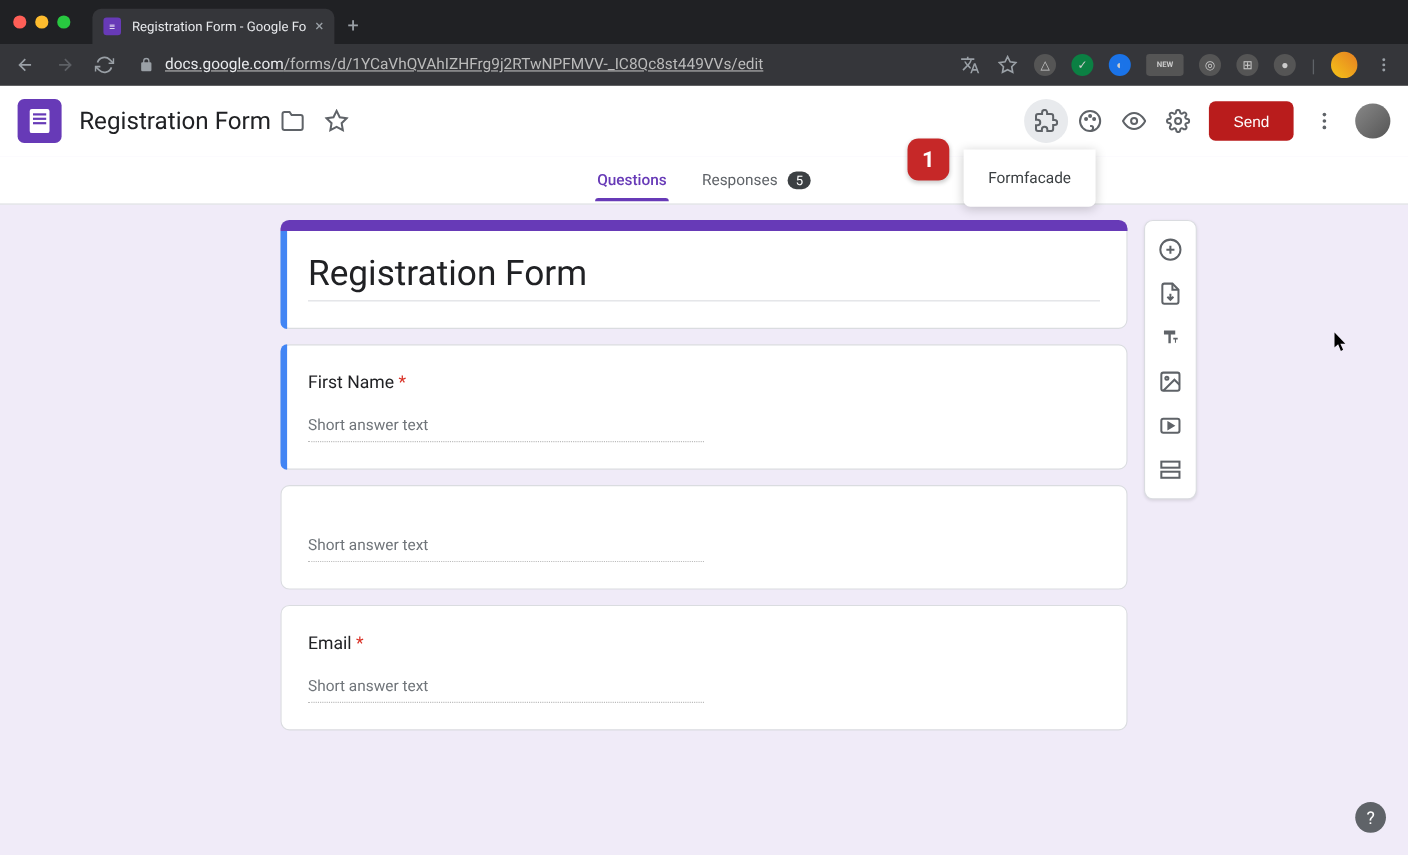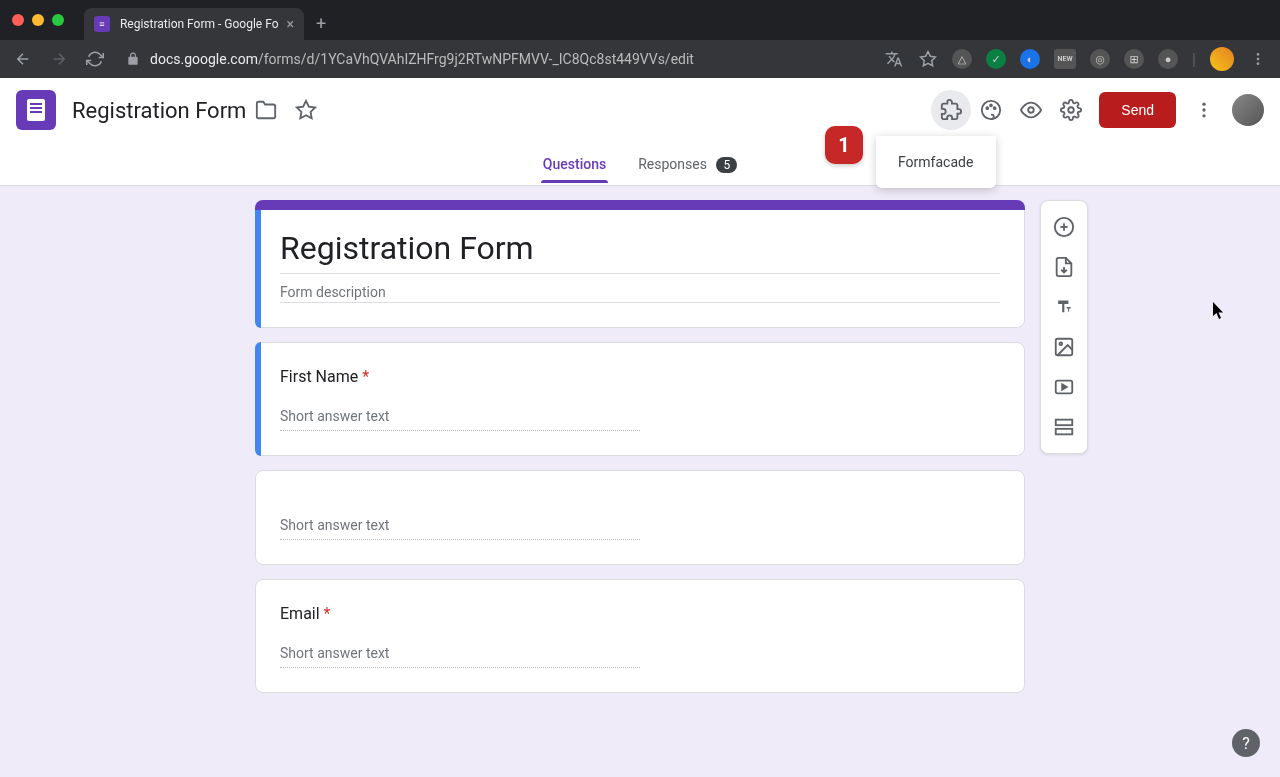--- a/index.html
+++ b/index.html
@@ -67,26 +67,26 @@
   .address-bar {
     flex:1;
     display:flex;
     align-items:center;
     gap:10px;
     color:#e8eaed;
     font-size:14px;
     padding: 0 6px;
   }
   .address-bar .lock-icon { color:#9aa0a6; }
-  .url-text { color:#bbb; }
+  .url-text { color:#bbb;text-decoration:underline; }
   .url-text .domain { color:#e8eaed; }
   .ext-icons { display:flex; gap:14px; align-items:center; }
   .ext-icon { width:20px;height:20px;border-radius:50%;display:flex;align-items:center;justify-content:center;color:#ccc;font-size:11px;}
   .ext-badge { background:#555; }
-  .ext-new { background:#555; font-size:7px; font-weight:bold; border-radius:3px; width:22px; }
+  .ext-new { background:#555; font-size:7px; font-weight:bold; border-radius:3px; width:34px; }
   .browser-avatar { width:24px;height:24px;border-radius:50%;background:linear-gradient(45deg,#f5c518,#e67e22);}
 
   
   .app-header {
     height: 64px;
     background: #fff;
     display: flex;
     align-items: center;
     padding: 0 16px;
     position: relative;
@@ -125,20 +125,21 @@
   .addon-popup {
     position:absolute;
     left:876px; top:136px;
     background:#fff;
     border-radius:0 0 6px 6px;
     box-shadow:0 2px 10px rgba(0,0,0,0.2);
     padding:18px 22px;
     z-index:200;
     font-size:14px;color:#3c4043;
     min-width:120px;
+    text-align:center;
   }
 
   
   .tabs-row {
     background:#fff;
     height:44px;
     display:flex;
     justify-content:center;
     align-items:center;
     gap:28px;
@@ -348,21 +349,20 @@
 
 <div class="addon-popup">
   <span>Formfacade</span>
 </div>
 
 <div class="canvas">
   <div class="form-column">
 
     <div class="card title-card selected">
       <div class="form-title">Registration Form</div>
-      <div class="form-desc">Form description</div>
     </div>
 
     <div class="card selected">
       <div>
         <span class="q-label">First Name</span><span class="required">*</span>
       </div>
       <div class="answer-line">Short answer text</div>
     </div>
 
     <div class="card">

